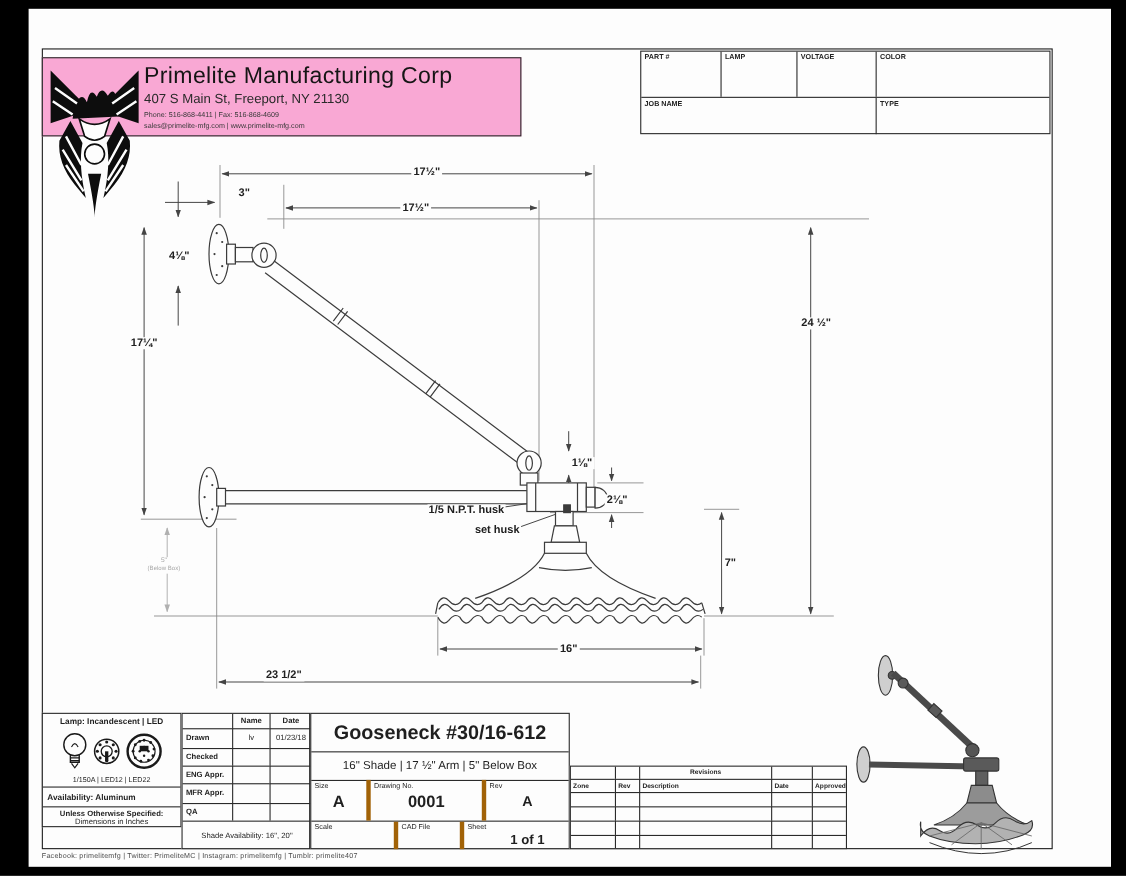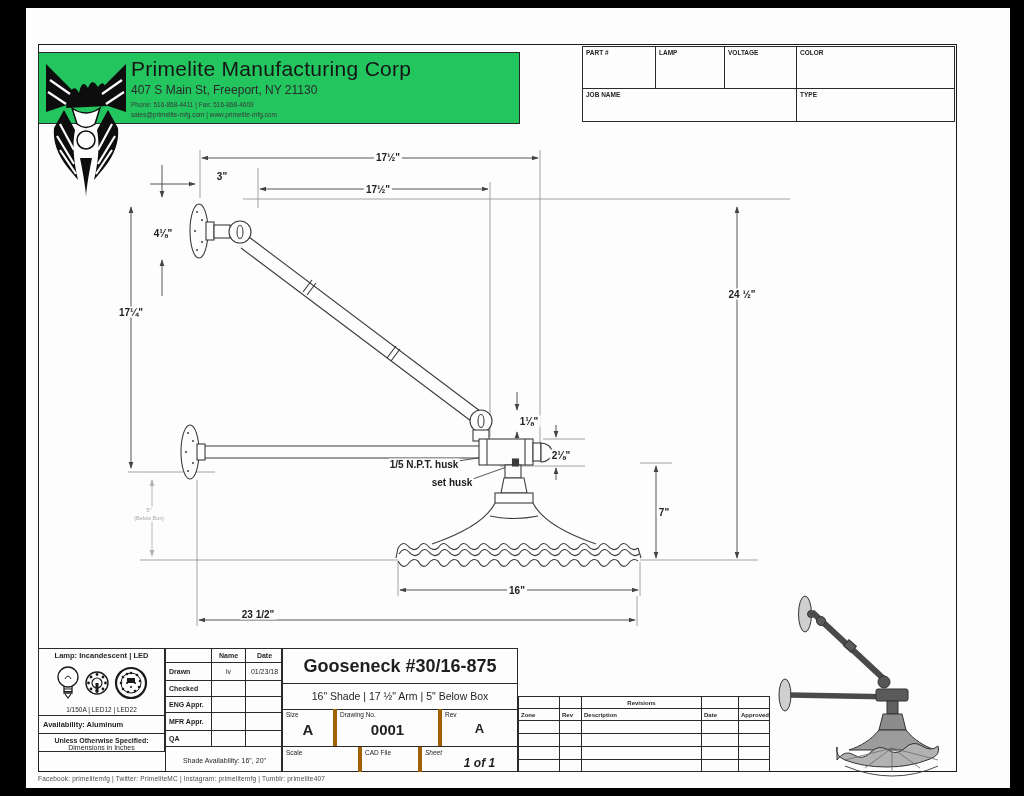--- a/index.html
+++ b/index.html
@@ -65,21 +65,21 @@
 
   .footer{position:absolute;left:12px;top:767px;font-size:6.5px;color:#4a4a4a;letter-spacing:.2px;}
 </style>
 </head>
 <body>
 
 <div class="sheet">
 
   <div class="abs frame" style="left:12px;top:36px;width:919px;height:728px;"></div>
 
-  <div class="abs thin" style="left:12px;top:44px;width:482px;height:72px;background:#22c55e;">
+  <div class="abs thin" style="left:12px;top:44px;width:436px;height:72px;background:#f9a8d4;">
     <div class="abs" style="left:92px;top:4px;">
       <div class="company">Primelite Manufacturing Corp</div>
       <div class="address">407 S Main St, Freeport, NY 21130</div>
       <div class="small-contact">
         <div>Phone: 516-868-4411 | Fax: 516-868-4609</div>
         <div>sales@primelite-mfg.com | www.primelite-mfg.com</div>
       </div>
     </div>
   </div>
 
@@ -310,21 +310,21 @@
 
       <div class="apcell nl lbl">QA</div>
       <div class="apcell"></div>
       <div class="apcell"></div>
 
       <div class="apmerge">Shade Availability: 16", 20"</div>
     </div>
   </div>
 
   <div class="abs thin" style="left:256px;top:640px;width:236px;height:124px;background:#fdfdfd;">
-    <div class="tb-title">Gooseneck #30/16-875</div>
+    <div class="tb-title">Gooseneck #30/16-612</div>
     <div class="tb-sub">16" Shade | 17 ½" Arm | 5" Below Box</div>
     <div class="abs" style="left:0;top:60px;width:234px;height:37px;border-bottom:1px solid #2a2a2a;">
       <div class="tb-cell" style="left:0;width:50px;">
         <span class="tb-lab">Size</span>
         <span class="tb-val">A</span>
       </div>
       <div class="tb-cell" style="left:50px;width:105px;">
         <span class="tb-lab">Drawing No.</span>
         <span class="tb-val">0001</span>
       </div>
@@ -333,21 +333,21 @@
         <span class="tb-val" style="font-size:13px;">A</span>
       </div>
     </div>
     <div class="abs" style="left:0;top:98px;width:234px;height:25px;">
       <div class="tb-cell" style="left:0;width:75px;">
         <span class="tb-lab">Scale</span>
       </div>
       <div class="tb-cell" style="left:75px;width:60px;">
         <span class="tb-lab">CAD File</span>
       </div>
-      <div class="tb-cell" style="left:135px;width:119px;font-style:italic;">
+      <div class="tb-cell" style="left:135px;width:119px;">
         <span class="tb-lab">Sheet</span>
         <span class="tb-val" style="font-size:12px;top:9px;">1 of 1</span>
       </div>
     </div>
   </div>
 
   <div class="abs thin" style="left:492px;top:688px;width:252px;height:76px;background:#fdfdfd;">
     <div class="rvgrid">
       <div class="rvcell nt nl"></div>
         <div class="rvcell nt"></div>

